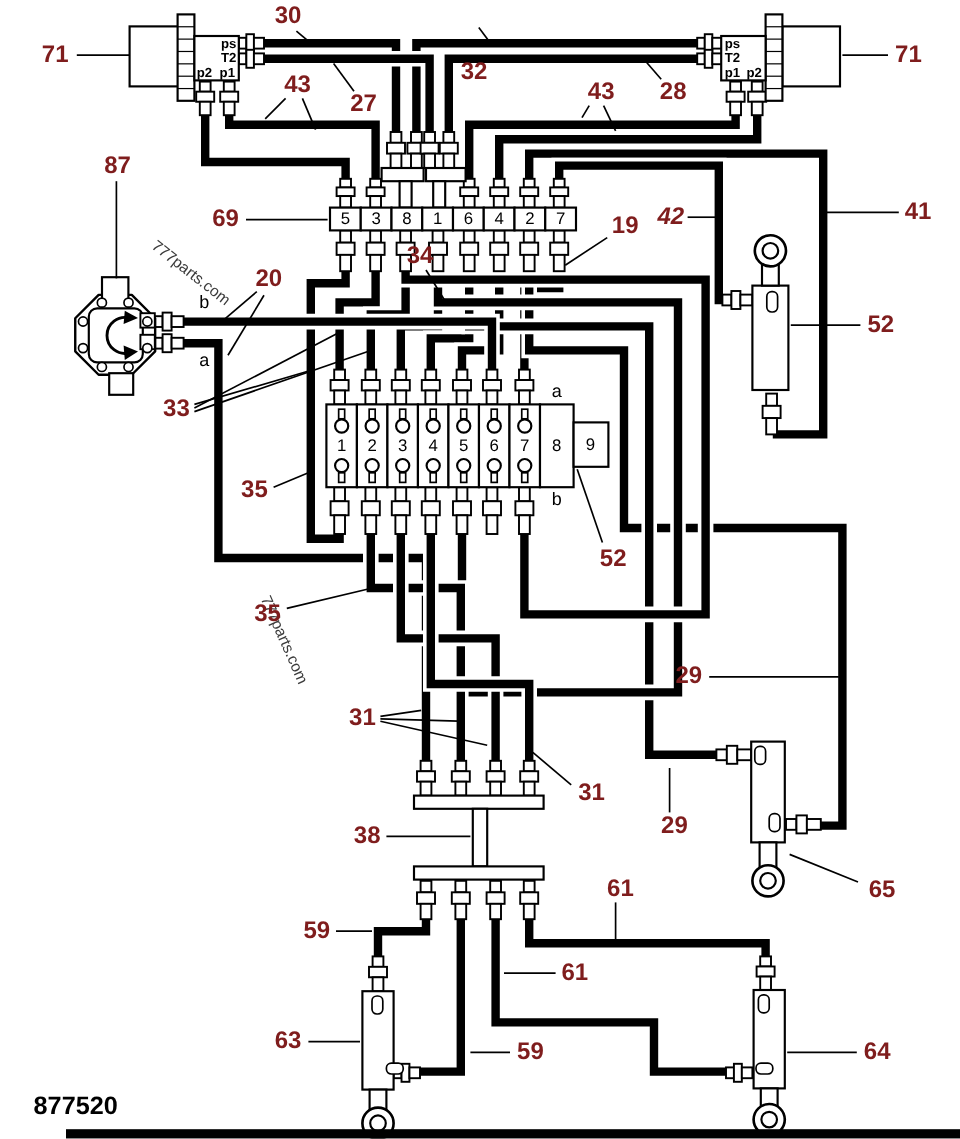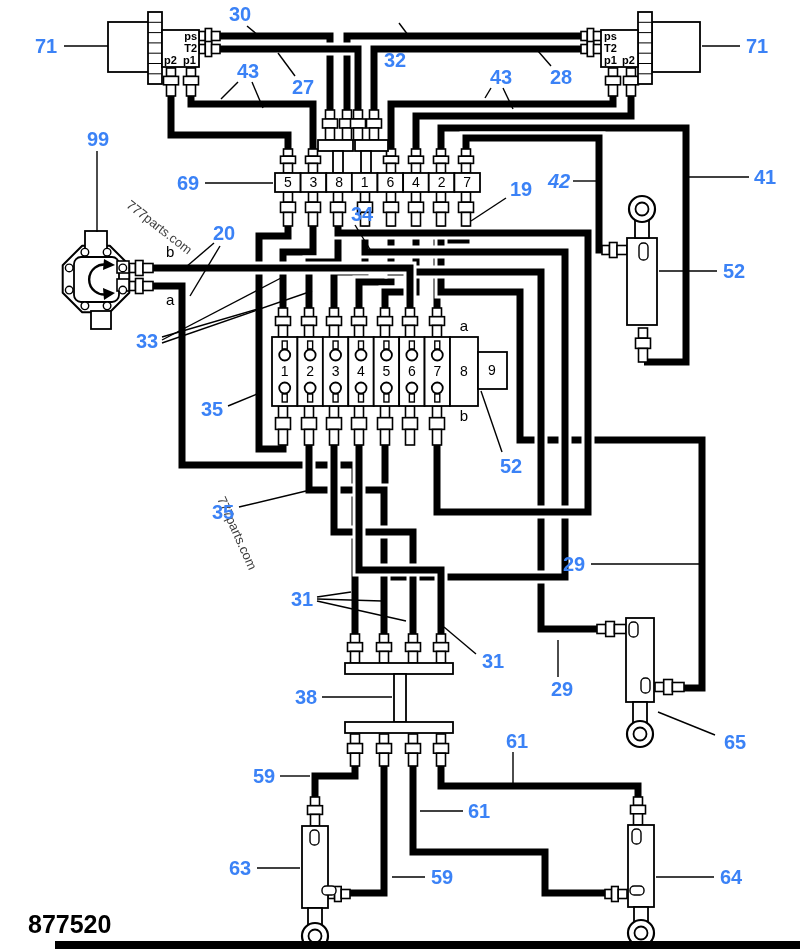--- a/index.html
+++ b/index.html
@@ -1,21 +1,21 @@
 <!DOCTYPE html>
 <html><head>
 <meta charset="utf-8">
 <style>
   html,body{margin:0;padding:0;background:#ffffff;}
   .stage{position:relative;width:800px;height:949px;background:#fff;overflow:hidden;
          font-family:"Liberation Sans", sans-serif;}
   svg{position:absolute;left:0;top:0;}
   .plabel{position:absolute;transform:translate(-50%,-50%);font-weight:700;font-size:20px;
-          color:#3b82f6;white-space:nowrap;letter-spacing:0px;}
-  .pn{position:absolute;font-weight:700;font-size:25px;color:#000;}
+          color:#7f1d1d;white-space:nowrap;letter-spacing:0px;}
+  .pn{position:absolute;font-weight:700;font-size:21px;color:#000;}
   .wm{position:absolute;font-size:13px;color:#3c3c3c;white-space:nowrap;transform-origin:0 0;}
 </style>
 </head>
 <body>
 
 <div class="stage">
   <svg id="diagram" width="800" height="949" viewBox="0 0 800 949">
       <g>
         <polyline points="288,226 288,236 259,236 259,449 283,449 283,445" fill="none" stroke="#fff" stroke-width="13" stroke-linejoin="miter"></polyline>
         <polyline points="288,226 288,236 259,236 259,449 283,449 283,445" fill="none" stroke="#000" stroke-width="7" stroke-linejoin="miter"></polyline>
@@ -463,28 +463,28 @@
   <div id="labels">
       <div class="plabel" style="left: 46px; top: 46px;">71</div>
       <div class="plabel" style="left: 240px; top: 14px;">30</div>
       <div class="plabel" style="left: 395px; top: 12px; margin-top: 48px;">32</div>
       <div class="plabel" style="left: 248px; top: 71px;">43</div>
       <div class="plabel" style="left: 303px; top: 87px;">27</div>
       <div class="plabel" style="left: 561px; top: 77px;">28</div>
       <div class="plabel" style="left: 501px; top: 77px;">43</div>
       <div class="plabel" style="left: 757px; top: 46px;">71</div>
       <div class="plabel" style="left: 188px; top: 183px;">69</div>
-      <div class="plabel" style="left: 98px; top: 139px;">99</div>
+      <div class="plabel" style="left: 98px; top: 139px;">87</div>
       <div class="plabel" style="left: 224px; top: 233px; text-align: center;">20</div>
       <div class="plabel" style="left: 559px; top: 181px; font-style: italic;">42</div>
       <div class="plabel" style="left: 765px; top: 177px;">41</div>
       <div class="plabel" style="left: 521px; top: 189px;">19</div>
       <div class="plabel" style="left: 734px; top: 271px;">52</div>
       <div class="plabel" style="left: 147px; top: 341px;">33</div>
-      <div class="plabel" style="left: 350px; top: 214px; margin-left: 12px;">34</div>
+      <div class="plabel" style="left: 350px; top: 214px;">34</div>
       <div class="plabel" style="left: 212px; top: 409px;">35</div>
       <div class="plabel" style="left: 511px; top: 466px;">52</div>
       <div class="plabel" style="left: 223px; top: 512px;">35</div>
       <div class="plabel" style="left: 574px; top: 564px;">29</div>
       <div class="plabel" style="left: 562px; top: 689px;">29</div>
       <div class="plabel" style="left: 302px; top: 599px;">31</div>
       <div class="plabel" style="left: 493px; top: 661px;">31</div>
       <div class="plabel" style="left: 306px; top: 697px;">38</div>
       <div class="plabel" style="left: 517px; top: 741px;">61</div>
       <div class="plabel" style="left: 479px; top: 811px;">61</div>

